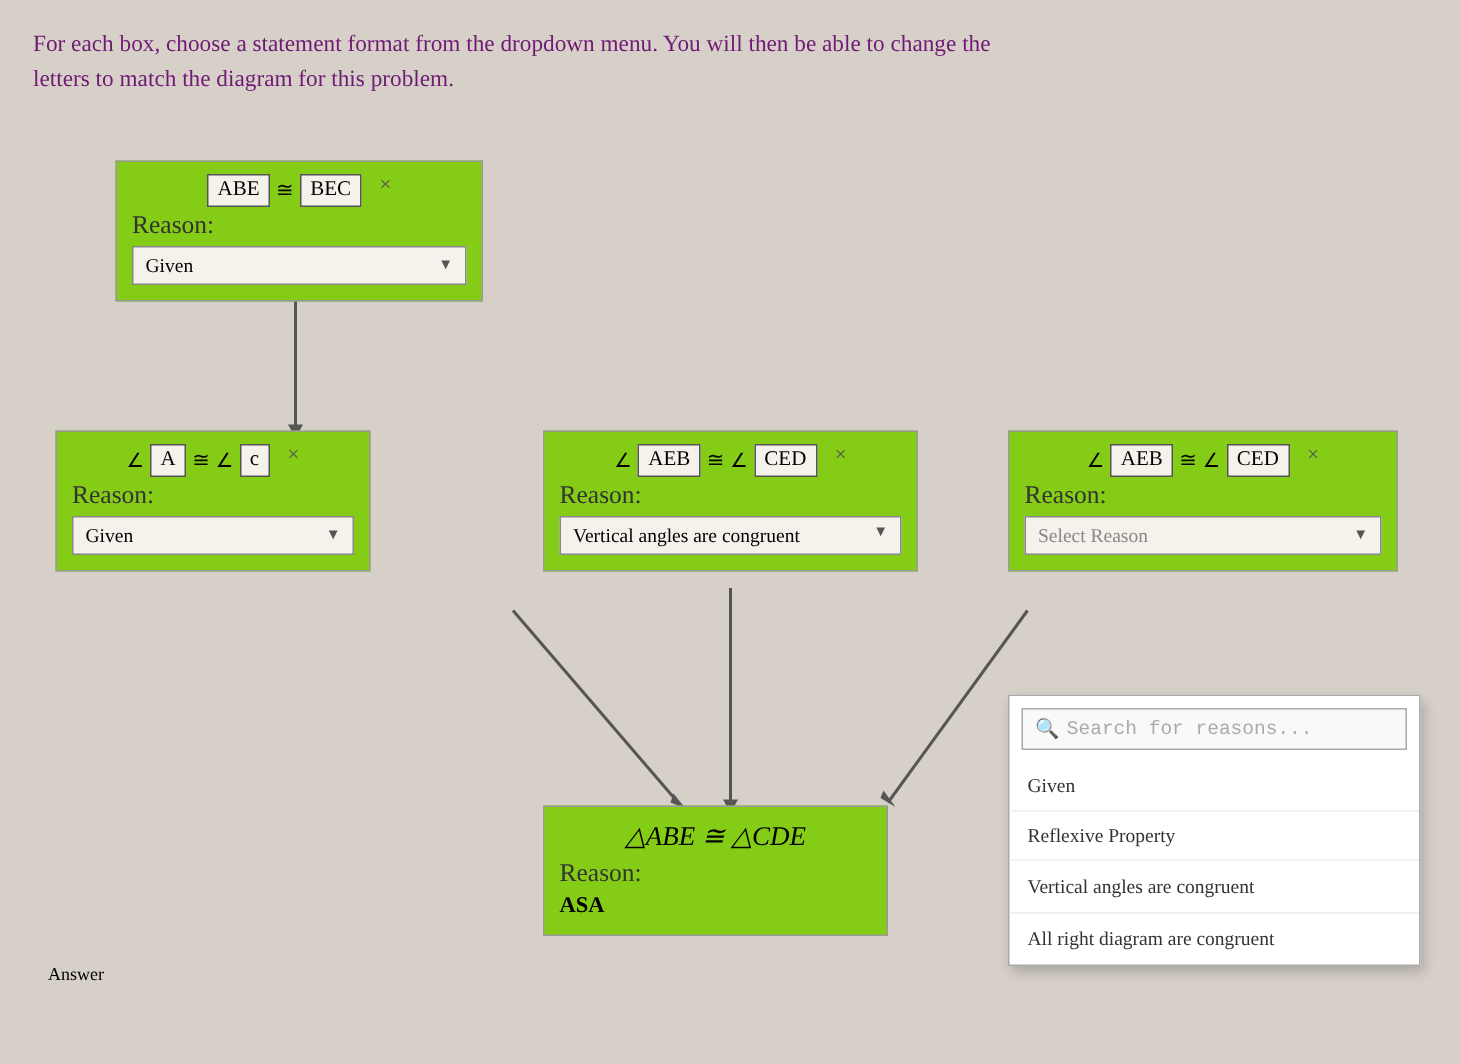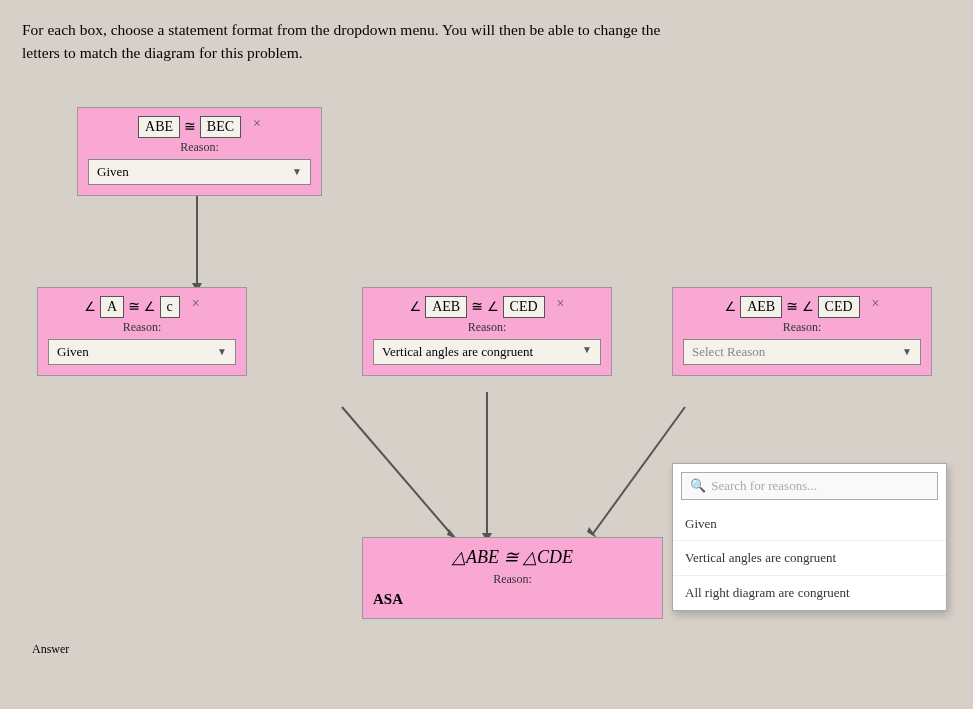--- a/index.html
+++ b/index.html
@@ -11,56 +11,56 @@
       position: relative;
       overflow: hidden;
     }
     .page-container {
       padding: 18px 22px;
       position: relative;
     }
     .intro-text {
       font-size: 15.5px;
       line-height: 1.5;
-      color: #000000;
+      color: #701a75;
       margin-bottom: 22px;
       max-width: 660px;
     }
     
     .proof-area {
       position: relative;
       width: 100%;
       height: 580px;
     }
     .proof-box {
       position: absolute;
-      background: #f9a8d4;
+      background: #84cc16;
       border: 1.5px solid #999;
       padding: 8px 10px 10px 10px;
     }
     .box-cell {
       border: 1.5px solid #555;
       padding: 2px 6px;
       background: #f5f2ec;
       font-size: 14px;
       display: inline-flex;
       align-items: center;
       gap: 1px;
     }
     .congruent-sym {
       font-size: 14px;
     }
     .angle-sym {
       font-size: 13px;
     }
     .reason-label {
-      font-size: 12px;
+      font-size: 17px;
       color: #333;
       margin-bottom: 4px;
-      text-align: center;
+      text-align: left;
     }
     .reason-dropdown {
       display: flex;
       align-items: center;
       justify-content: space-between;
       border: 1.5px solid #888;
       background: #f5f2ec;
       padding: 4px 8px;
       font-size: 13px;
       cursor: pointer;
@@ -88,21 +88,21 @@
     }
     
     .box1 { top: 20px; left: 55px; width: 245px; }
     
     .box2 { top: 200px; left: 15px; width: 210px; }
     
     .box3 { top: 200px; left: 340px; width: 250px; }
     
     .box4 { top: 200px; left: 650px; width: 260px; }
     
-    .box5 { top: 450px; left: 340px; width: 301px; }
+    .box5 { top: 450px; left: 340px; width: 230px; }
 
     
     .reason-multiline {
       display: flex;
       align-items: flex-start;
       justify-content: space-between;
       border: 1.5px solid #888;
       background: #f5f2ec;
       padding: 4px 8px;
       font-size: 13px;
@@ -263,23 +263,24 @@
       <div class="reason-label">Reason:</div>
       <div class="reason-dropdown">
         <span style="color:#888;">Select Reason</span>
         <span class="dropdown-arrow">▼</span>
       </div>
     </div>
 
     <div class="dropdown-panel" style="top:288px; left:650px;">
       <div class="dropdown-search">
         <span style="margin-right:5px; color:#aaa;">🔍</span>
-        <span style="color:#aaa;">Search for reasons...</span>
+        <span style="color:#aaa;font-family:Liberation Mono, monospace;">Search for reasons...</span>
       </div>
       <div class="dropdown-item">Given</div>
+      <div class="dropdown-item">Reflexive Property</div>
       <div class="dropdown-item multiline">Vertical angles are congruent</div>
       <div class="dropdown-item multiline">All right diagram are congruent</div>
     </div>
 
     <div class="proof-box box5">
       <div class="proof-triangle-text">
         △<span>ABE</span> ≅ △<span>CDE</span>
       </div>
       <div class="reason-label">Reason:</div>
       <div style="font-size:15px; font-weight:bold;">ASA</div>

